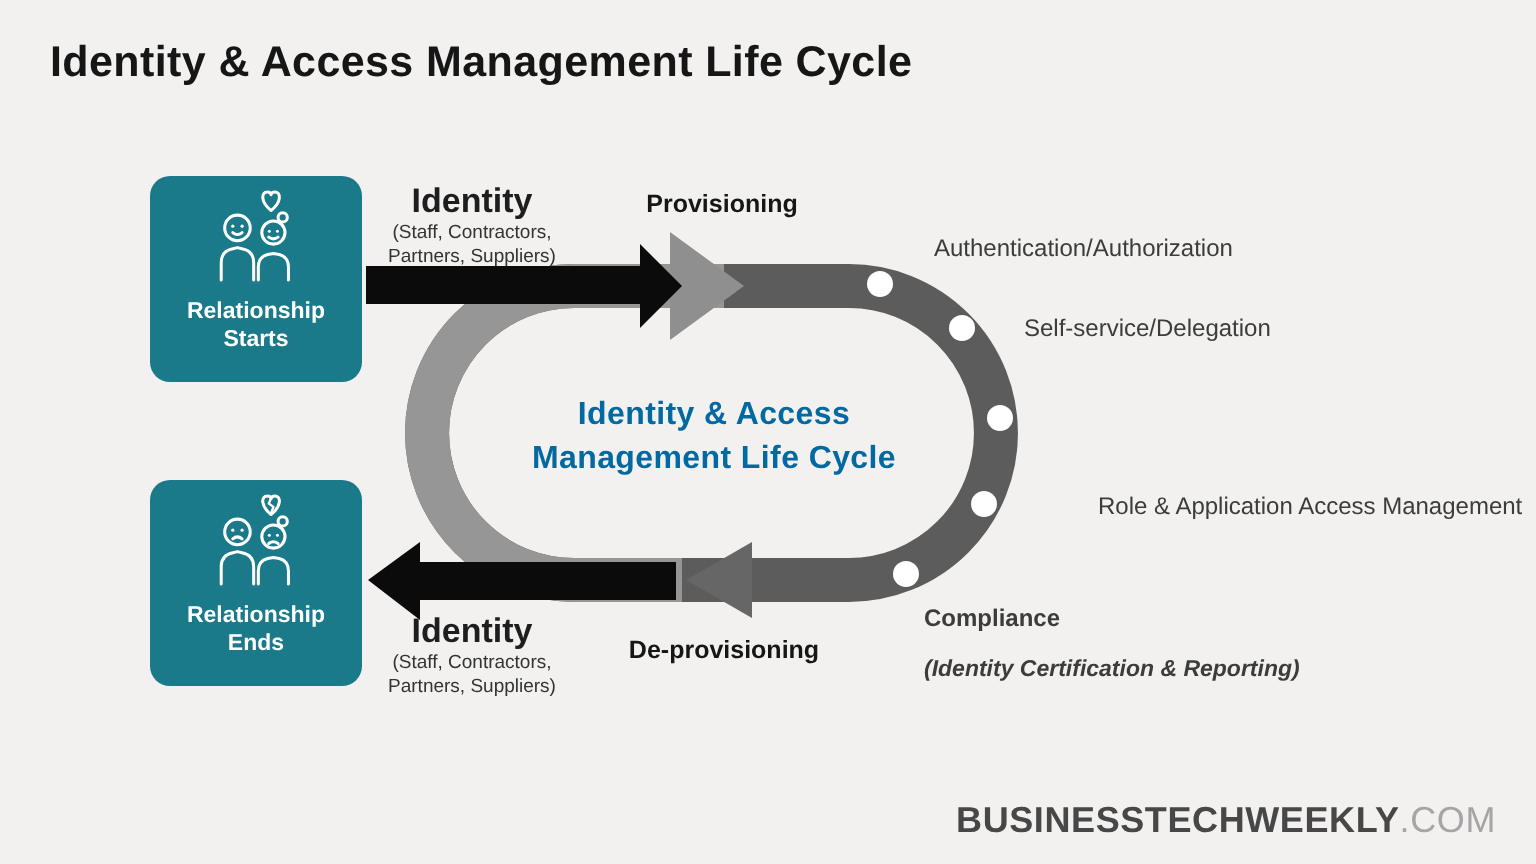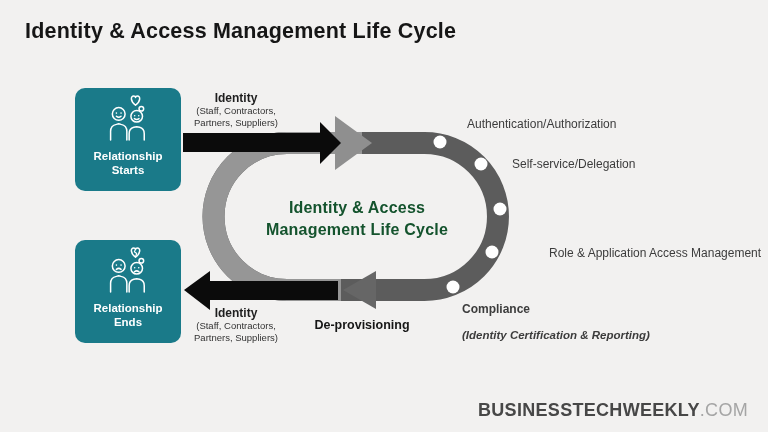--- a/index.html
+++ b/index.html
@@ -31,33 +31,33 @@
     color: #ffffff; font-size: 11.5px; font-weight: bold;
     text-align: center; line-height: 14px;
   }
   
   .loop-layer { position: absolute; left: 0; top: 0; }
   
   .flow-block { position: absolute; text-align: center; color: #1e1e1e; }
   .flow-identity { left: 175px; width: 122px; }
   .flow-identity.in  { top: 91px; }
   .flow-identity.out { top: 306px; }
-  .flow-identity .main { font-size: 12px; font-weight: bold; }
+  .flow-identity .main { font-size: 17px; font-weight: bold; }
   .flow-identity .sub  { font-size: 9.5px; color: #333; line-height: 11.5px; }
   .flow-name {
     position: absolute; width: 130px; text-align: center;
     font-size: 12.5px; font-weight: bold; color: #161616;
   }
   .flow-name.prov   { left: 296px; top: 95px; }
   .flow-name.deprov { left: 297px; top: 318px; }
   
   .center-caption {
     position: absolute; left: 237px; top: 197px; width: 240px;
     text-align: center; font-size: 16px; font-weight: bold;
-    color: #14532d; line-height: 22px; letter-spacing: 0.2px;
+    color: #0369a1; line-height: 22px; letter-spacing: 0.2px;
   }
   
   .stage { position: absolute; font-size: 12px; color: #3c3c3c; white-space: nowrap; }
   .stage-0 { left: 467px; top: 117px; }
   .stage-1 { left: 512px; top: 157px; }
   .stage-2 { left: 518px; top: 201px; }
   .stage-3 { left: 513px; top: 246px; margin-left: 36px; }
   .stage-4 { left: 462px; top: 302px; font-weight: bold; }
   .stage .sub { font-style: italic; font-size: 11.5px; margin-top: 13px; }
   
@@ -152,20 +152,21 @@
       <div>Ends</div>
     </div>
   </div>
 
   <div class="flow-block flow-identity in">
     <div class="main">Identity</div>
     <div class="sub">(Staff, Contractors,</div>
     <div class="sub">Partners, Suppliers)</div>
   </div>
 
+  <div class="flow-name prov">Provisioning</div>
 
   <div class="center-caption">
     <div>Identity &amp; Access</div>
     <div>Management Life Cycle</div>
   </div>
 
   <div class="flow-block flow-identity out">
     <div class="main">Identity</div>
     <div class="sub">(Staff, Contractors,</div>
     <div class="sub">Partners, Suppliers)</div>

